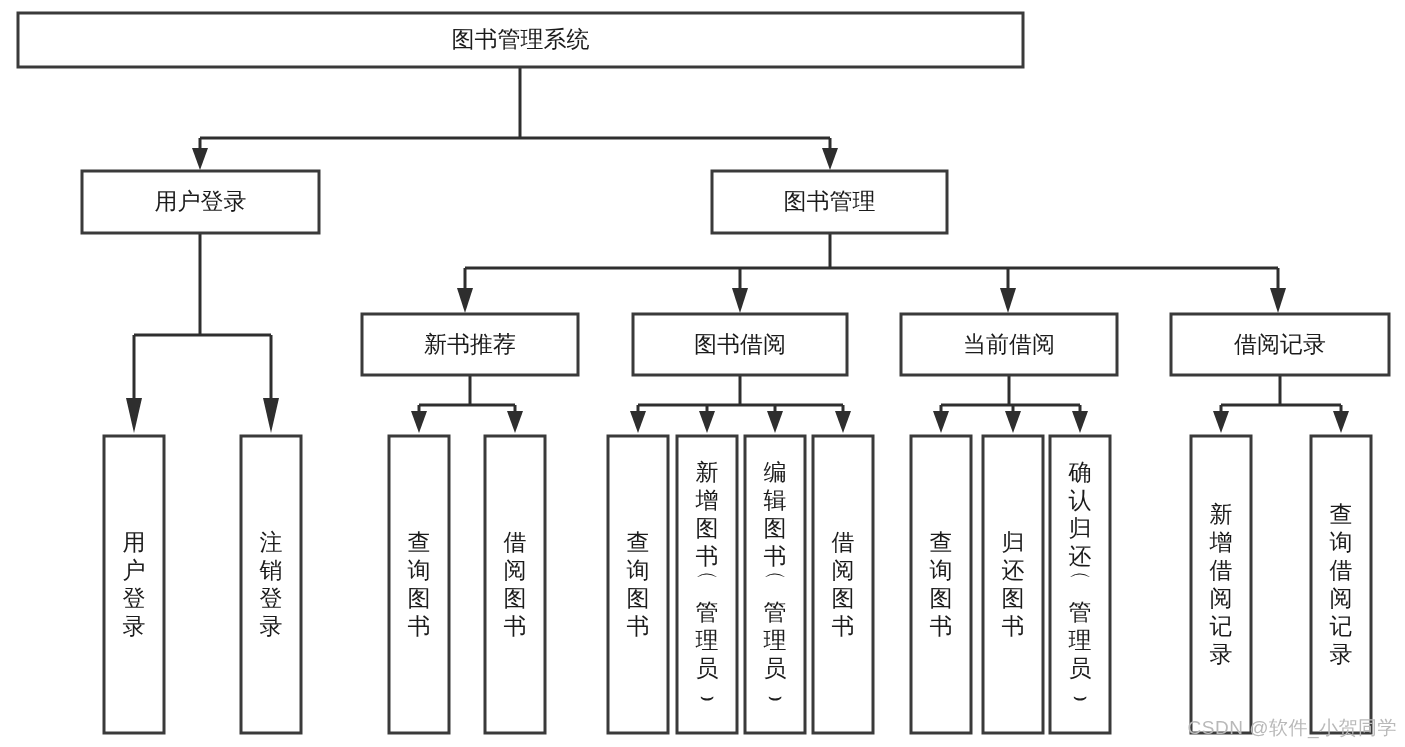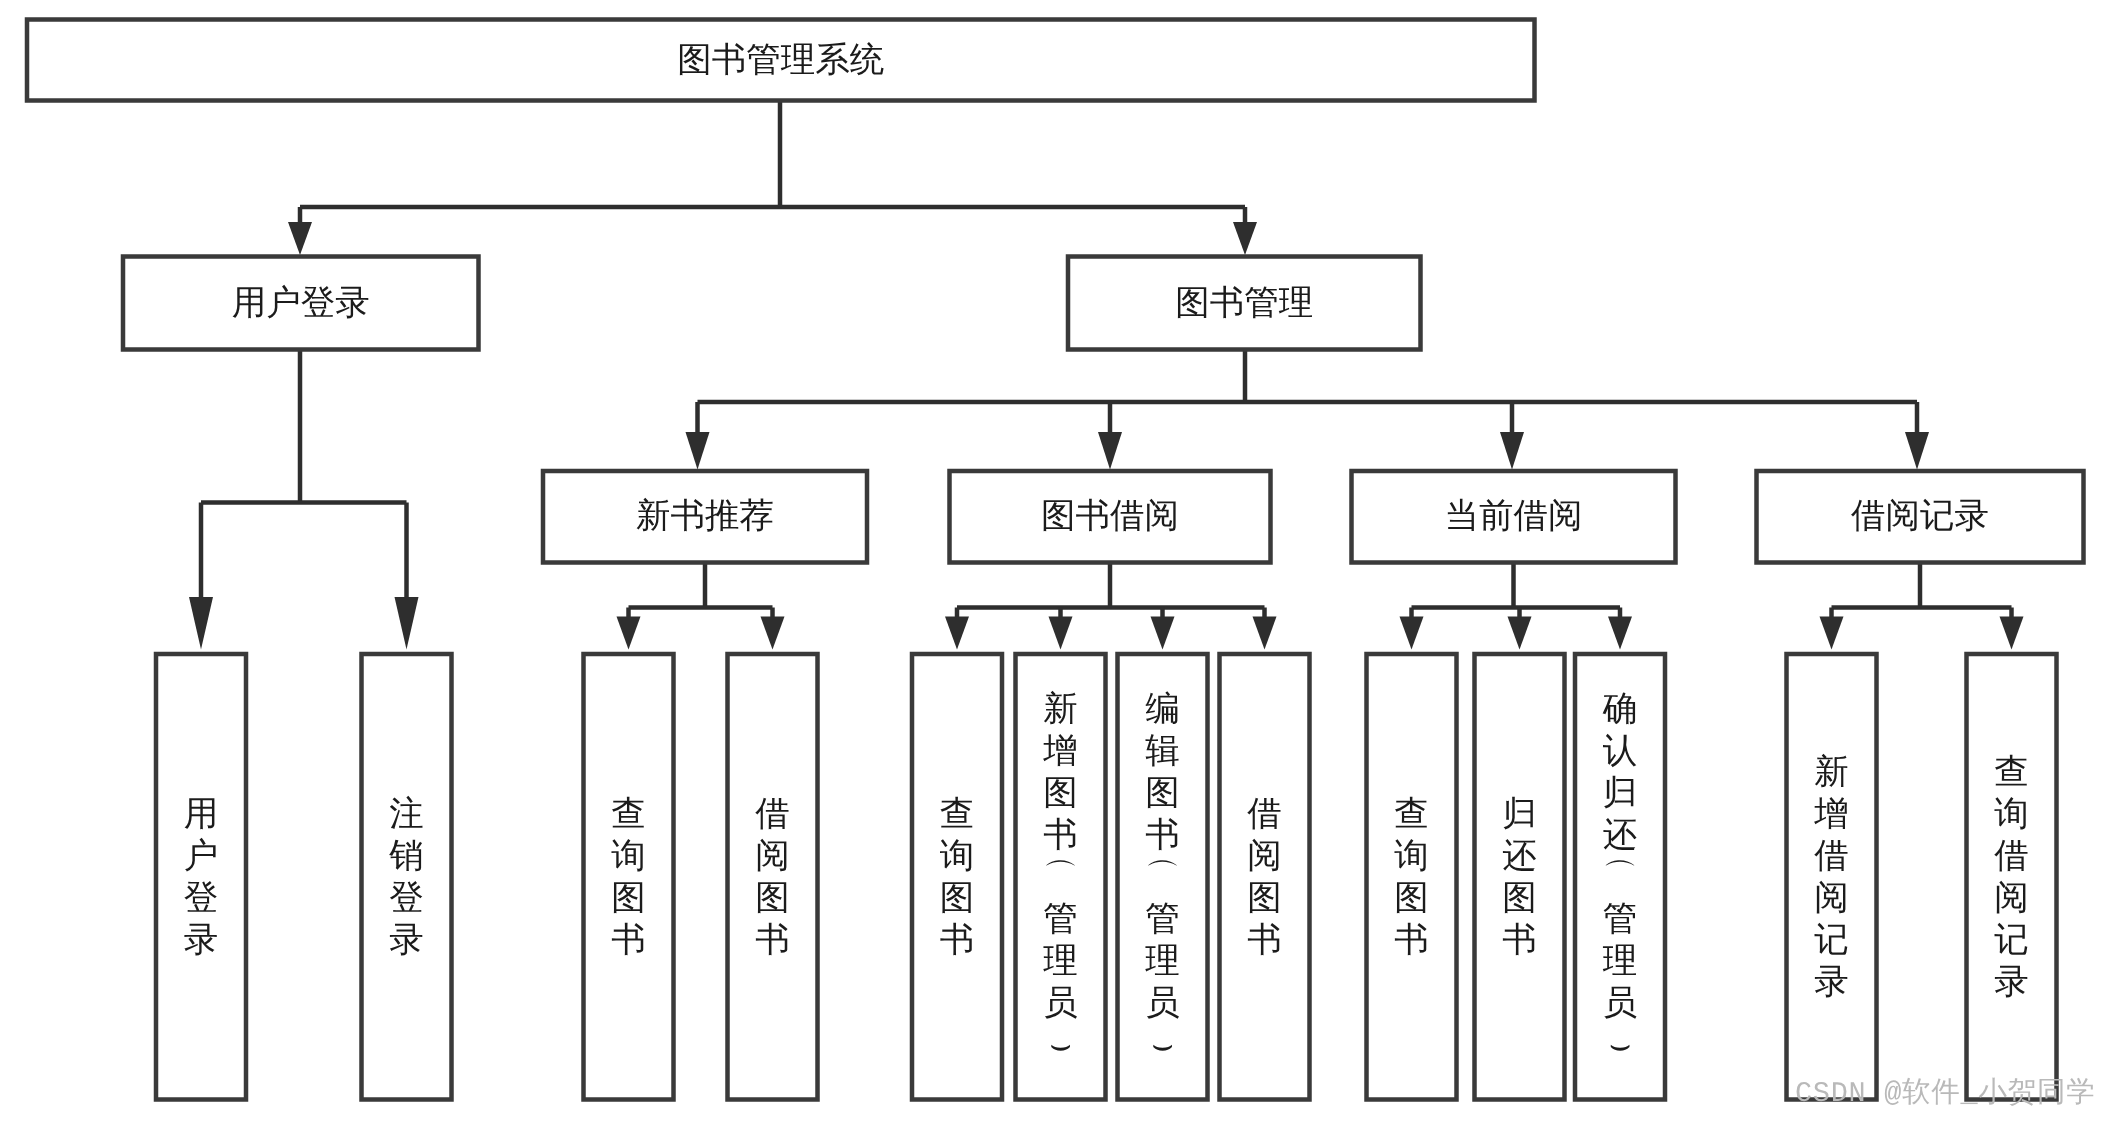--- a/index.html
+++ b/index.html
@@ -45,21 +45,21 @@
     fill: none;
   }
   .arrowhead {
     fill: #2e2e2e;
     stroke: none;
   }
   .watermark {
     position: absolute;
     right: 8px;
     bottom: 6px;
-    font-family: Liberation Mono, monospace;
+    font-family: Liberation Sans, sans-serif;
     font-size: 19px;
     color: #b9b9b9;
     letter-spacing: 0.5px;
     white-space: nowrap;
     user-select: none;
   }
 </style>
 </head>
 <body>
 

